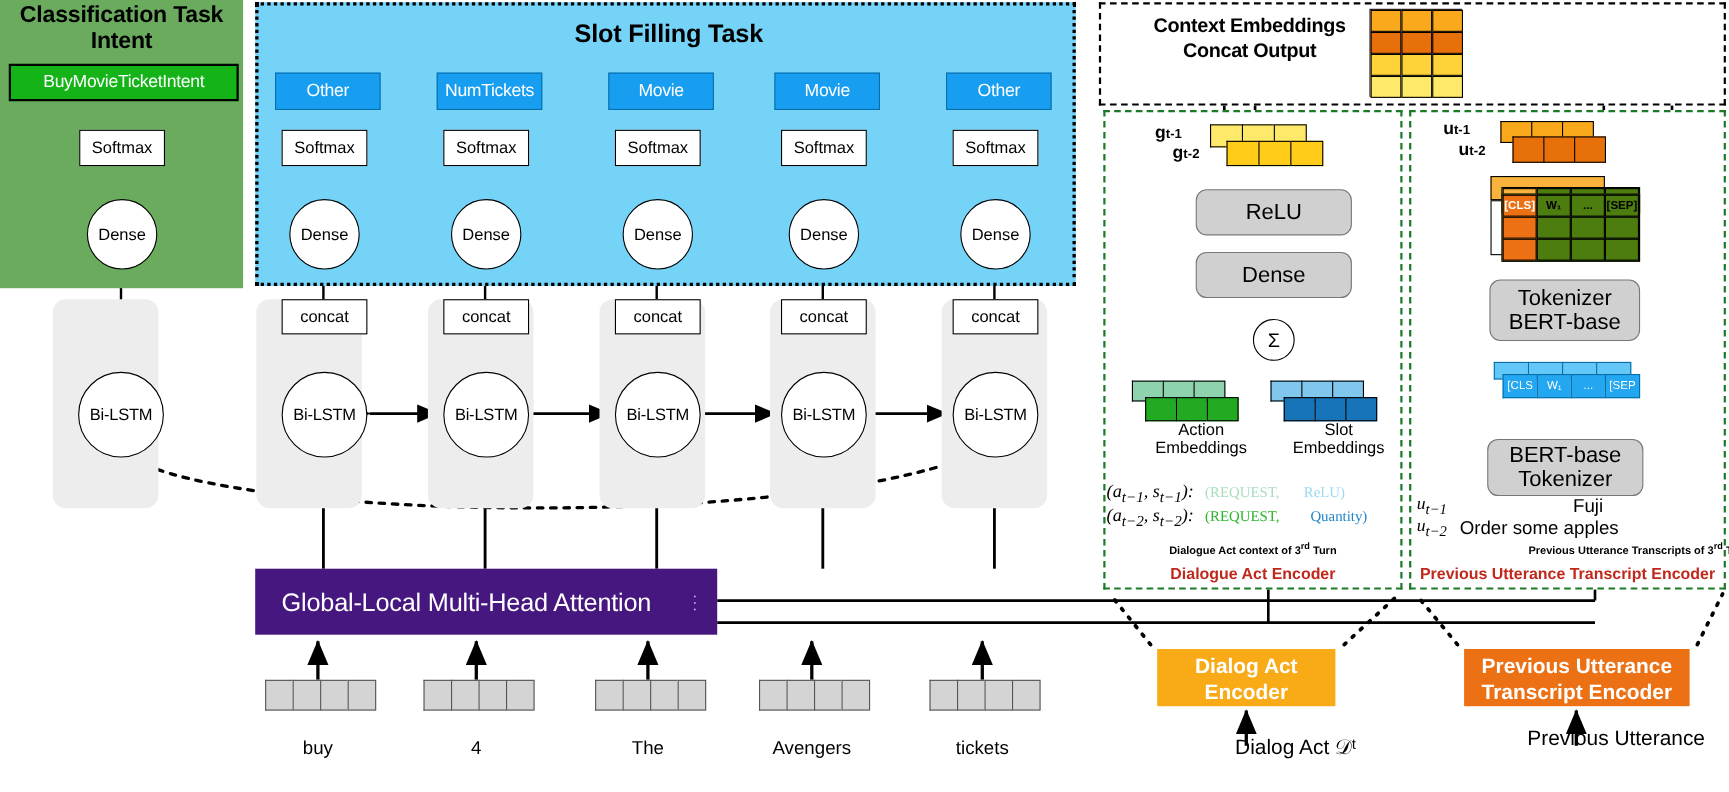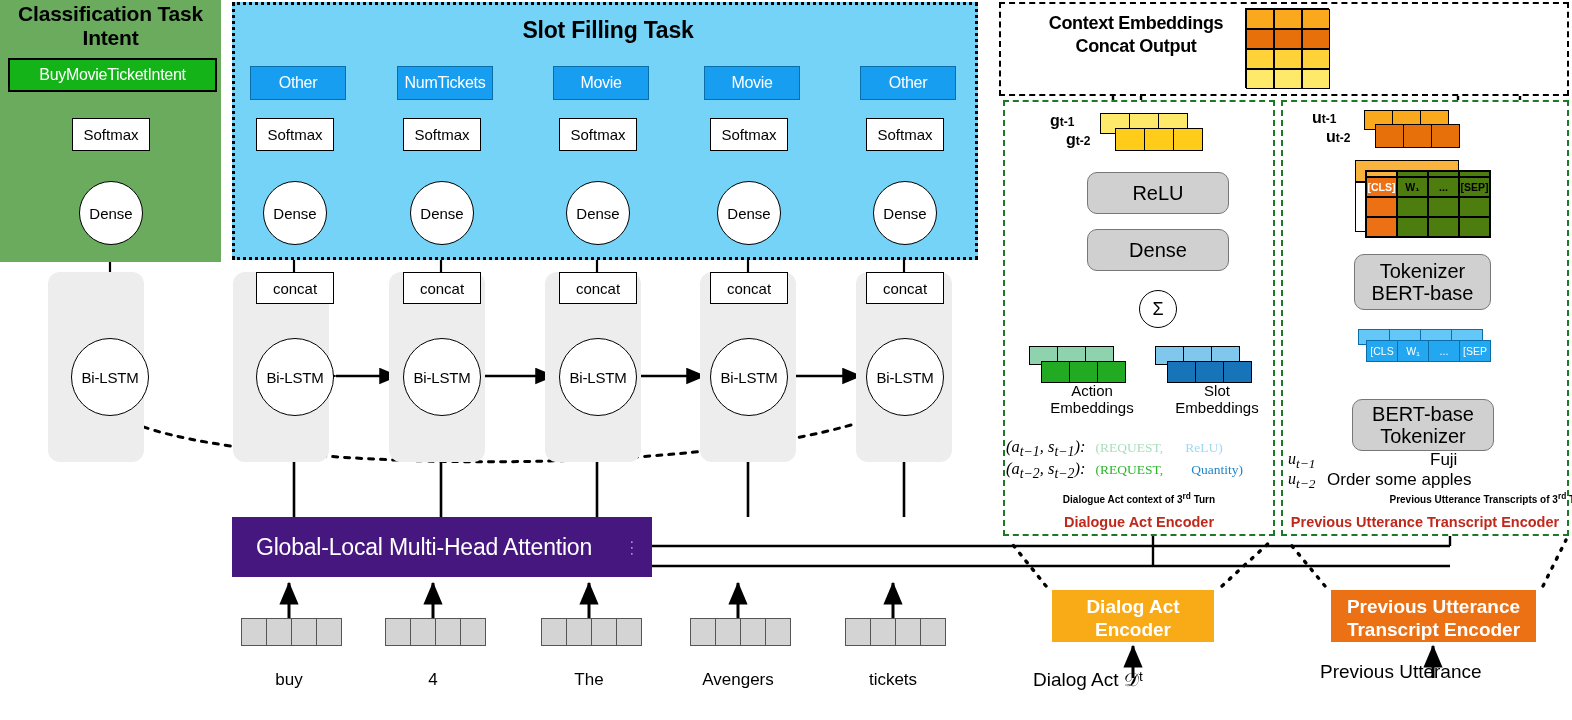--- a/index.html
+++ b/index.html
@@ -148,21 +148,21 @@
   .bluetok u:last-child{border-right:1.2px solid #0b6ea8;}
 
   
   .encbox{
     position:absolute;color:#fff;font-weight:bold;font-size:19px;line-height:1.2;
     display:flex;align-items:flex-end;justify-content:center;text-align:center;
   }
   #da-encbox{left:1052px;top:590px;width:162px;height:52px;background:#f9aa17;}
   #ut-encbox{left:1331px;top:590px;width:205px;height:52px;background:#ec7014;}
 
-  .inplabel{position:absolute;text-align:left;font-size:19px;line-height:1.25;}
+  .inplabel{position:absolute;text-align:right;font-size:19px;line-height:1.25;}
 </style>
 </head>
 <body>
 
 <svg id="wires">
   <defs>
     <marker id="ah" markerWidth="9" markerHeight="9" refX="7.2" refY="3.2" orient="auto">
       <path d="M0,0 L7.6,3.2 L0,6.4 z" fill="#000"></path>
     </marker>
     <marker id="ahs" markerWidth="8" markerHeight="8" refX="6.6" refY="2.9" orient="auto">

